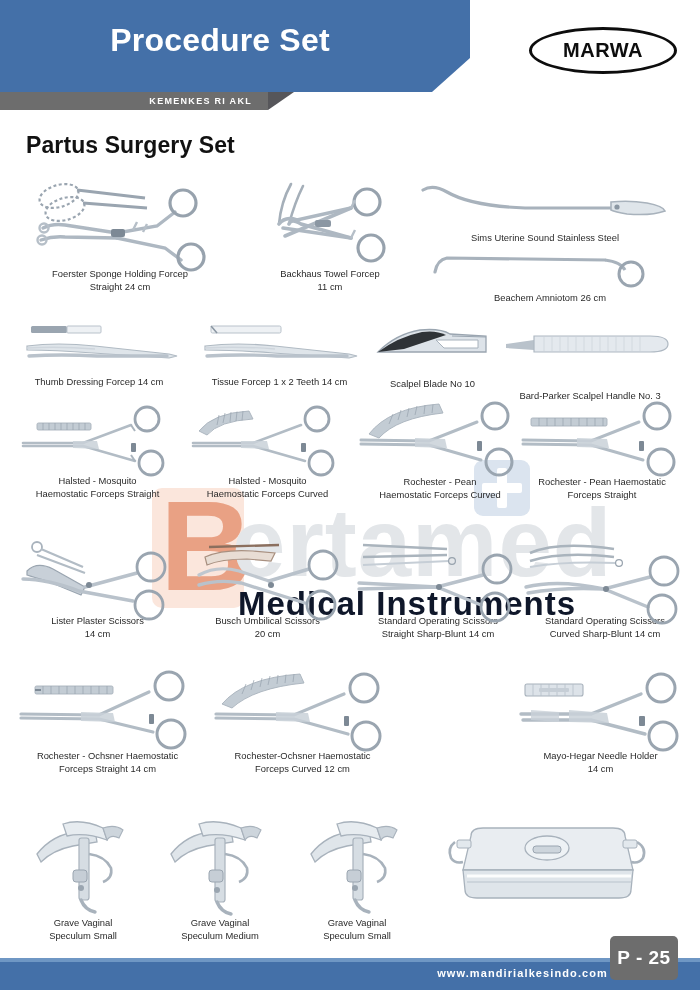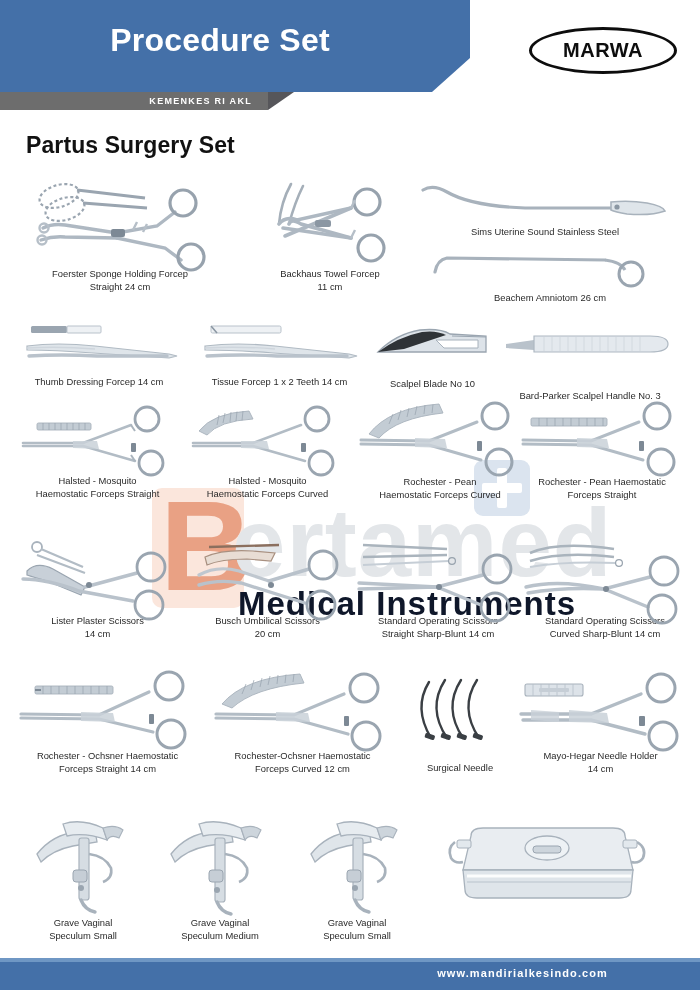--- a/index.html
+++ b/index.html
@@ -333,21 +333,21 @@
     </div>
 
     <div class="prod" style="left:410px; top:178px; width:270px;">
       <div class="prod-img" style="height:42px;">
         <svg width="260" height="42" viewBox="0 0 260 42">
           <path d="M8 12 Q18 6 32 14 Q56 28 110 30 L196 30" fill="none" stroke="#a8b2bc" stroke-width="3.2" stroke-linecap="round"></path>
           <path d="M196 24 Q214 22 232 25 Q248 28 250 33 Q236 38 212 36 Q200 34 196 32 Z" fill="#dfe5ea" stroke="#a8b2bc" stroke-width="1.6"></path>
           <circle cx="202" cy="29" r="2.6" fill="#8b97a3"></circle>
         </svg>
       </div>
-      <div class="prod-label" style="margin-top:6px;">Sims Uterine Sound Stainless Steel</div>
+      <div class="prod-label" style="margin-top:12px;">Sims Uterine Sound Stainless Steel</div>
     </div>
 
     <div class="prod" style="left:420px; top:250px; width:260px;">
       <div class="prod-img" style="height:38px;">
         <svg width="250" height="38" viewBox="0 0 250 38">
           <path d="M10 22 Q12 10 22 8 L180 10" fill="none" stroke="#a8b2bc" stroke-width="3.2" stroke-linecap="round"></path>
           <path d="M180 10 Q196 12 200 20" fill="none" stroke="#a8b2bc" stroke-width="3"></path>
           <circle cx="206" cy="24" r="12" fill="none" stroke="#9aa5b0" stroke-width="3"></circle>
         </svg>
       </div>
@@ -622,39 +622,20 @@
             <circle cx="156" cy="18" r="14"></circle>
             <circle cx="158" cy="66" r="14"></circle>
           </g>
           <rect x="136" y="46" width="5" height="10" rx="1" fill="#7d8995"></rect>
         </svg>
       </div>
       <div class="prod-label">Rochester-Ochsner Haemostatic
 Forceps Curved 12 cm</div>
     </div>
 
-    <div class="prod" style="left:400px; top:672px; width:120px;">
-      <div class="prod-img" style="height:82px;">
-        <svg width="110" height="82" viewBox="0 0 110 82">
-          <g fill="none" stroke="#3a3f44" stroke-width="2.4" stroke-linecap="round">
-            <path d="M24 10 Q8 36 26 66"></path>
-            <path d="M40 8 Q22 36 42 66"></path>
-            <path d="M56 8 Q38 36 58 66"></path>
-            <path d="M72 8 Q54 36 74 66"></path>
-          </g>
-          <g fill="#3a3f44">
-            <rect x="20" y="62" width="10" height="5" rx="1.5" transform="rotate(18 25 64)"></rect>
-            <rect x="36" y="62" width="10" height="5" rx="1.5" transform="rotate(18 41 64)"></rect>
-            <rect x="52" y="62" width="10" height="5" rx="1.5" transform="rotate(18 57 64)"></rect>
-            <rect x="68" y="62" width="10" height="5" rx="1.5" transform="rotate(18 73 64)"></rect>
-          </g>
-        </svg>
-      </div>
-      <div class="prod-label" style="margin-top:8px;">Surgical Needle</div>
-    </div>
 
     <div class="prod" style="left:508px; top:670px; width:185px;">
       <div class="prod-img" style="height:80px;">
         <svg width="180" height="80" viewBox="0 0 180 80">
           <rect x="14" y="14" width="58" height="12" rx="2" fill="#dde3e9" stroke="#a8b2bc" stroke-width="1.1"></rect>
           <g stroke="#b6bfc8" stroke-width="0.8">
             <path d="M22 14 L22 26 M30 14 L30 26 M38 14 L38 26 M46 14 L46 26 M54 14 L54 26 M62 14 L62 26"></path>
           </g>
           <rect x="28" y="18" width="30" height="4" rx="1" fill="#c6ced6"></rect>
           <g fill="none" stroke="#b2bcc5" stroke-width="3.4" stroke-linecap="round">
@@ -741,14 +722,17 @@
         </svg>
       </div>
     </div>
 
   </div>
 
   <div class="footer">
     <div class="footer-stripe"></div>
     <div class="footer-url">www.mandirialkesindo.com</div>
   </div>
+  <div class="page-badge">
+    <span>P - 25</span>
+  </div>
 
 </div>
 
 </body></html>

